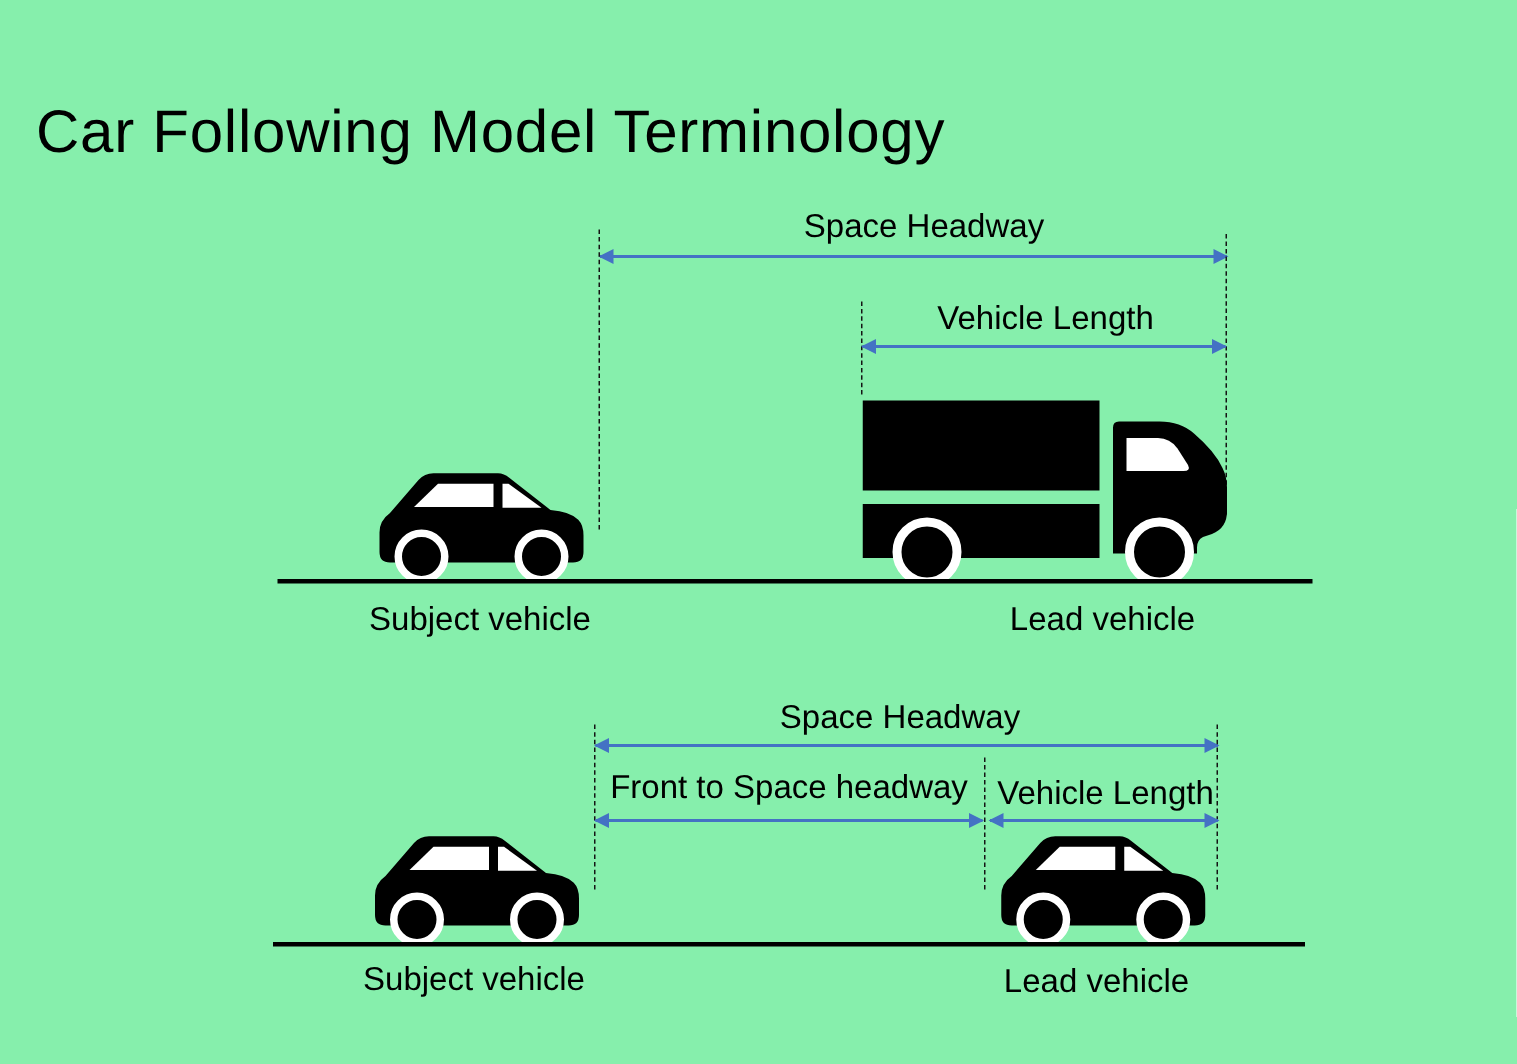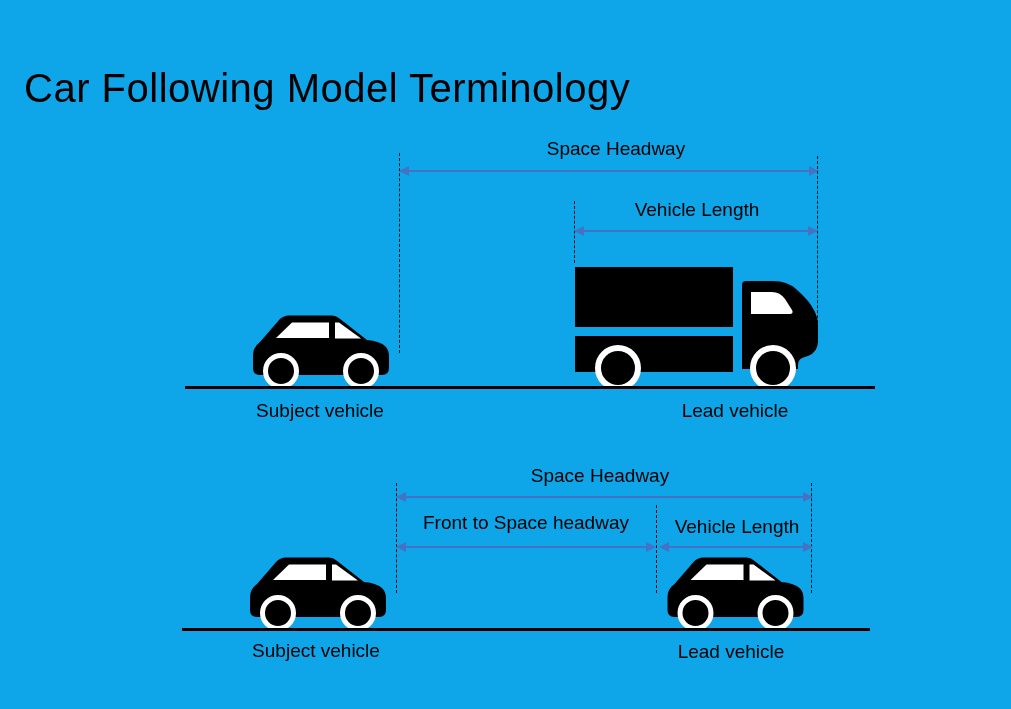--- a/index.html
+++ b/index.html
@@ -1,37 +1,37 @@
 <!DOCTYPE html>
 <html style="--accent: #4472C4;"><head>
 <meta charset="utf-8">
 <style>
   html,body{margin:0;padding:0;background:#fff;}
   .slide{
     position:relative;
     width:1011px;height:709px;
-    background:#0ea5e9;
+    background:#86efac;
     font-family:"Liberation Sans","DejaVu Sans",sans-serif;
     color:#000;
     overflow:hidden;
   }
   .title{
     position:absolute;
     left:24px;top:66px;
     margin:0;
     font-size:40px;
     font-weight:300;
     letter-spacing:0.5px;
     color:#000;
     white-space:nowrap;
   }
   .lbl{
     position:absolute;
     transform:translateX(-50%);
-    font-size:19px;
+    font-size:22px;
     white-space:nowrap;
     color:#000;
   }
   
   .arrow{
     position:absolute;
     height:2px;
     background:var(--accent,#4472C4);
   }
   .arrow::before{

